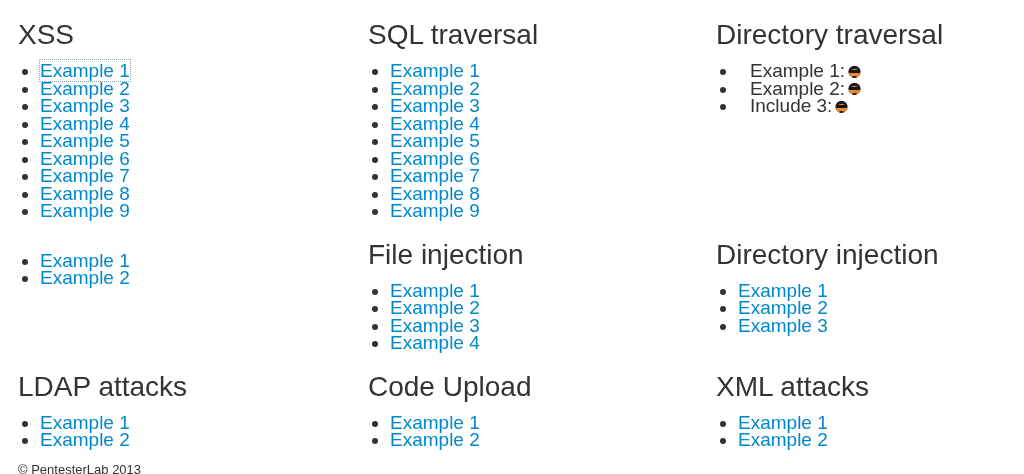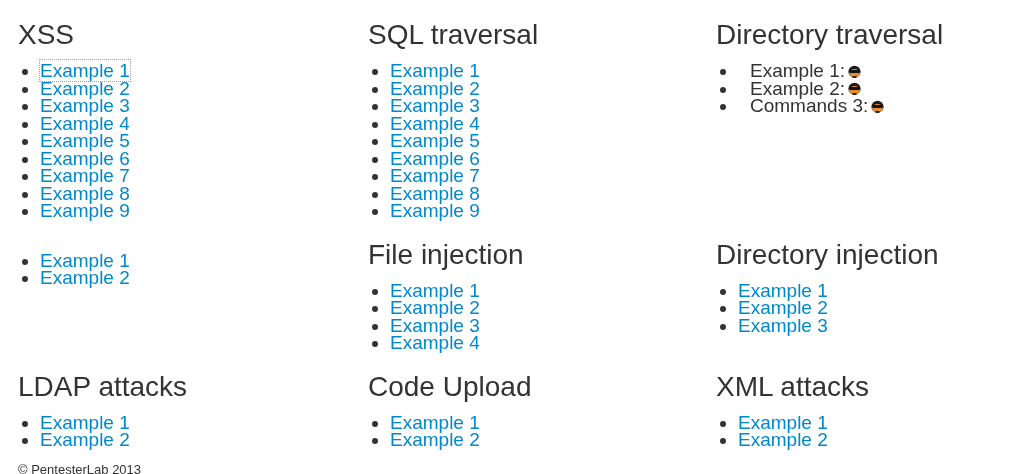--- a/index.html
+++ b/index.html
@@ -122,21 +122,21 @@
               </clipPath>
     </defs>
     <circle cx="6.5" cy="6.8" r="6.1" fill="#1b1b1b"></circle>
     <g clip-path="url(#headclip)">
       <ellipse cx="6.5" cy="8.6" rx="5.4" ry="4.6" fill="#e78b2d"></ellipse>
       <rect x="0.9" y="5.1" width="11.2" height="2.8" rx="1.1" fill="#141414"></rect>
       <rect x="4.4" y="10.9" width="4.2" height="1.5" rx="0.7" fill="#2a2118"></rect>
       <ellipse cx="6.5" cy="13.6" rx="4.4" ry="1.6" fill="#1b1b1b"></ellipse>
     </g>
   </svg></li>
-        <li><span class="example-label">Commands 3:</span><svg class="ninja" viewBox="0 0 13 14" aria-hidden="true">
+        <li><span class="example-label">Include 3:</span><svg class="ninja" viewBox="0 0 13 14" aria-hidden="true">
     <defs>
       <clipPath id="headclip">
                 <circle cx="6.5" cy="6.8" r="6.1"></circle>
               </clipPath>
     </defs>
     <circle cx="6.5" cy="6.8" r="6.1" fill="#1b1b1b"></circle>
     <g clip-path="url(#headclip)">
       <ellipse cx="6.5" cy="8.6" rx="5.4" ry="4.6" fill="#e78b2d"></ellipse>
       <rect x="0.9" y="5.1" width="11.2" height="2.8" rx="1.1" fill="#141414"></rect>
       <rect x="4.4" y="10.9" width="4.2" height="1.5" rx="0.7" fill="#2a2118"></rect>

